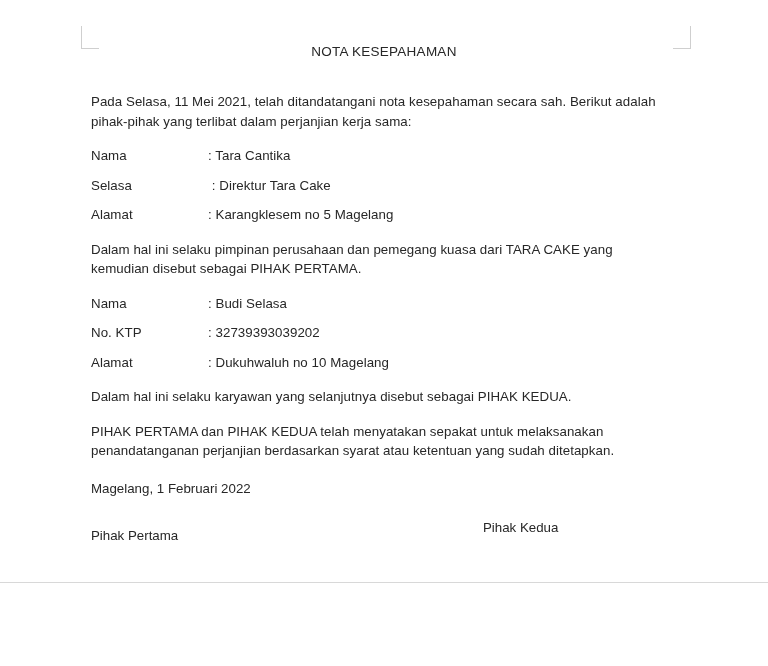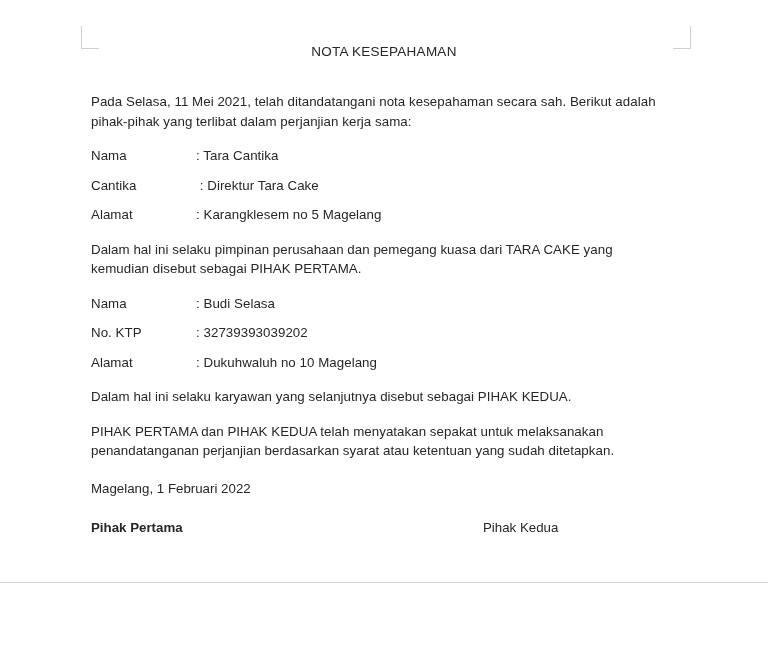--- a/index.html
+++ b/index.html
@@ -80,20 +80,21 @@
     letter-spacing: 0.05px;
     align-items: flex-end;
   }
   .field-label {
     width: 105px;
     flex: 0 0 105px;
     white-space: pre;
   }
   .field-value {
     white-space: pre;
+    margin-left: 12px;
   }
   .block-gap {
     height: 5px;
   }
   .signature-area {
     position: absolute;
     left: 91px;
     top: 479px;
     width: 578px;
   }
@@ -106,22 +107,21 @@
   .sign-row {
     position: relative;
     font-size: 13.3px;
     line-height: 19.5px;
     color: #272727;
     height: 20px;
   }
   .sign-left {
     position: absolute;
     left: 0;
-    top: 0;
-    font-weight: bold;
+    top: 8px;
   }
   .sign-right {
     position: absolute;
     left: 356px;
     top: 0;
     margin-left: 36px;
   }
 </style>
 </head>
 <body>
@@ -136,21 +136,21 @@
   <div class="body-area">
 
     <p class="para">Pada Selasa, 11  Mei 2021, telah ditandatangani nota kesepahaman secara sah. Berikut adalah pihak-pihak yang terlibat dalam perjanjian kerja sama:</p>
 
     <div>
       <div class="field-row">
         <span class="field-label">Nama</span>
         <span class="field-value">: Tara Cantika</span>
       </div>
       <div class="field-row">
-        <span class="field-label">Cantika</span>
+        <span class="field-label">Selasa</span>
         <span class="field-value"> : Direktur Tara Cake</span>
       </div>
       <div class="field-row">
         <span class="field-label">Alamat</span>
         <span class="field-value">: Karangklesem no 5 Magelang</span>
       </div>
     </div>
 
     <div class="block-gap"></div>
 

